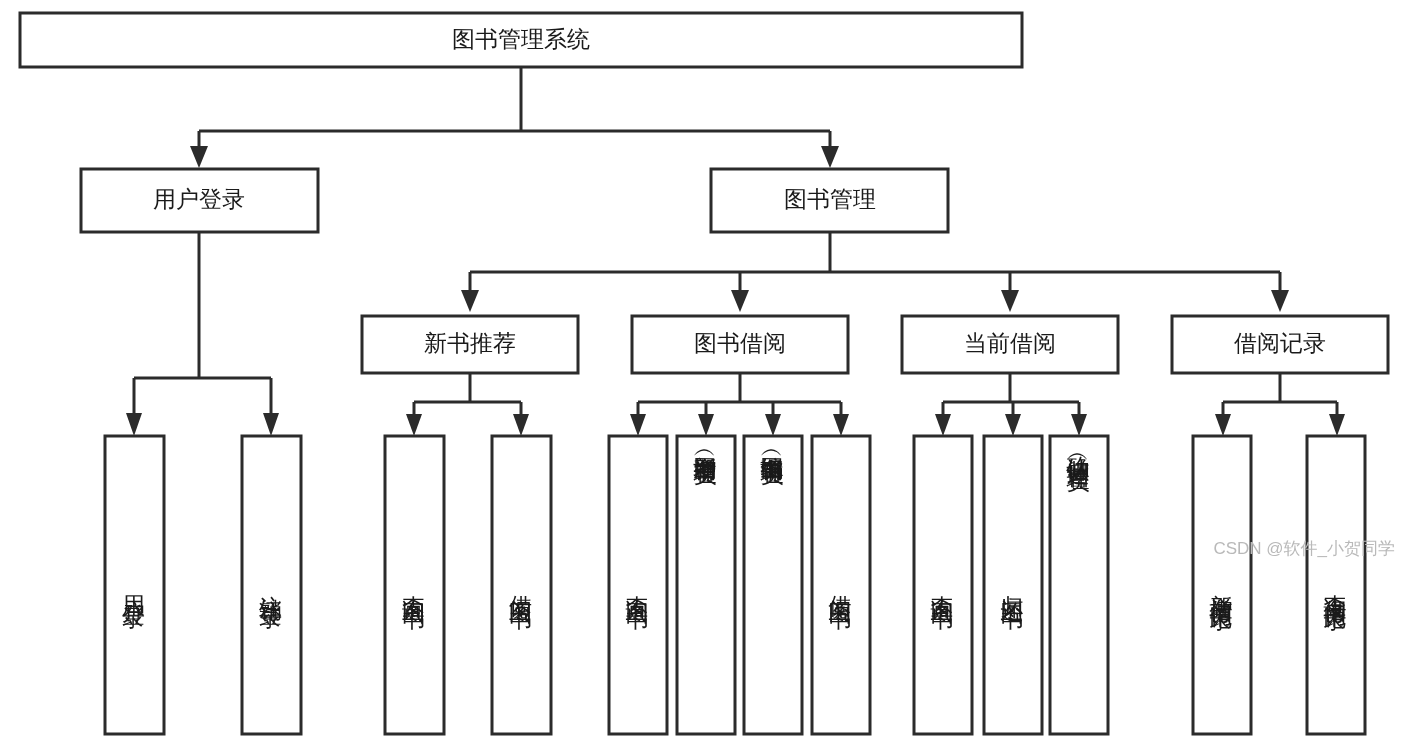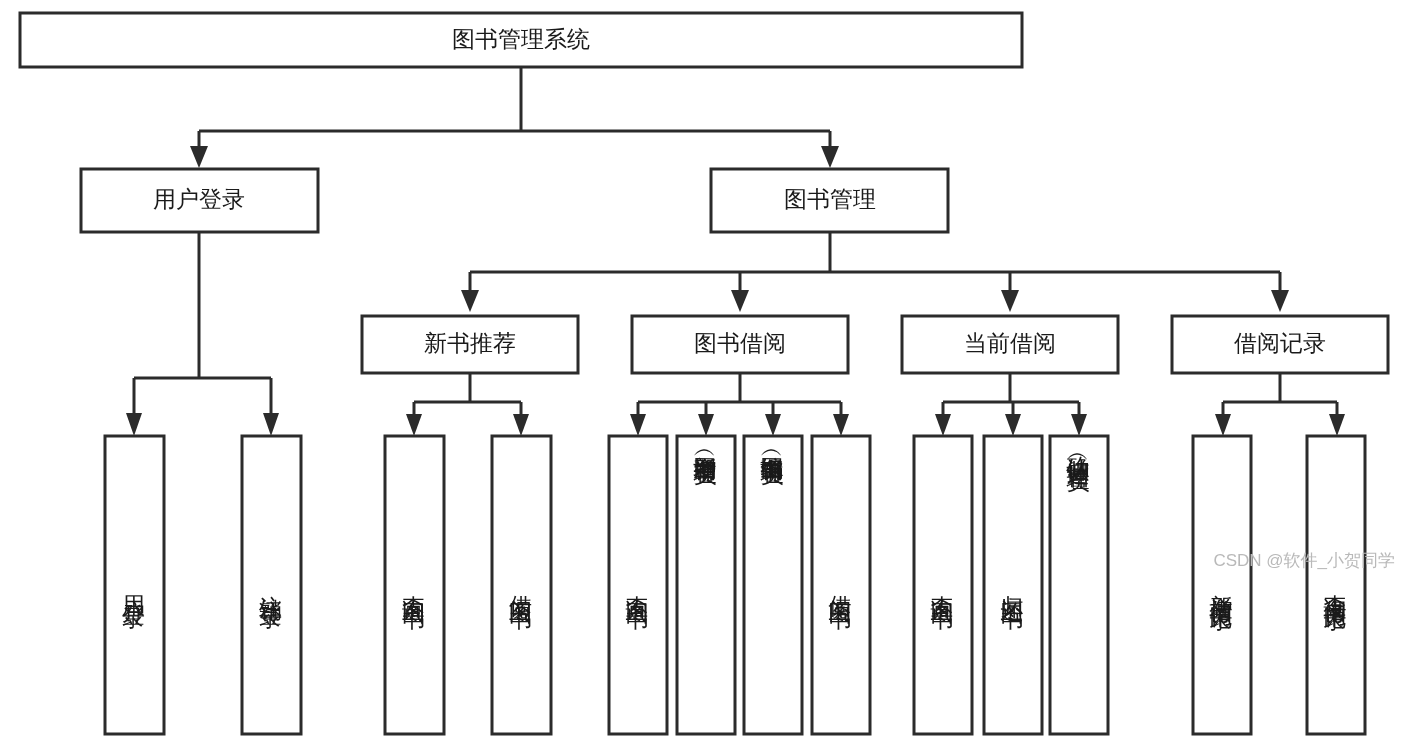--- a/index.html
+++ b/index.html
@@ -46,21 +46,21 @@
     fill: #1a1a1a;
     text-anchor: middle;
     dominant-baseline: middle;
   }
   .label-h {
     font-size: 23px;
   }
   .watermark {
     position: absolute;
     right: 10px;
-    bottom: 6px;
+    bottom: 18px;
     font-family: "Liberation Sans", "DejaVu Sans", sans-serif;
     font-size: 17px;
     color: #b9b9b9;
     white-space: nowrap;
     user-select: none;
   }
 </style>
 </head>
 <body>
 

